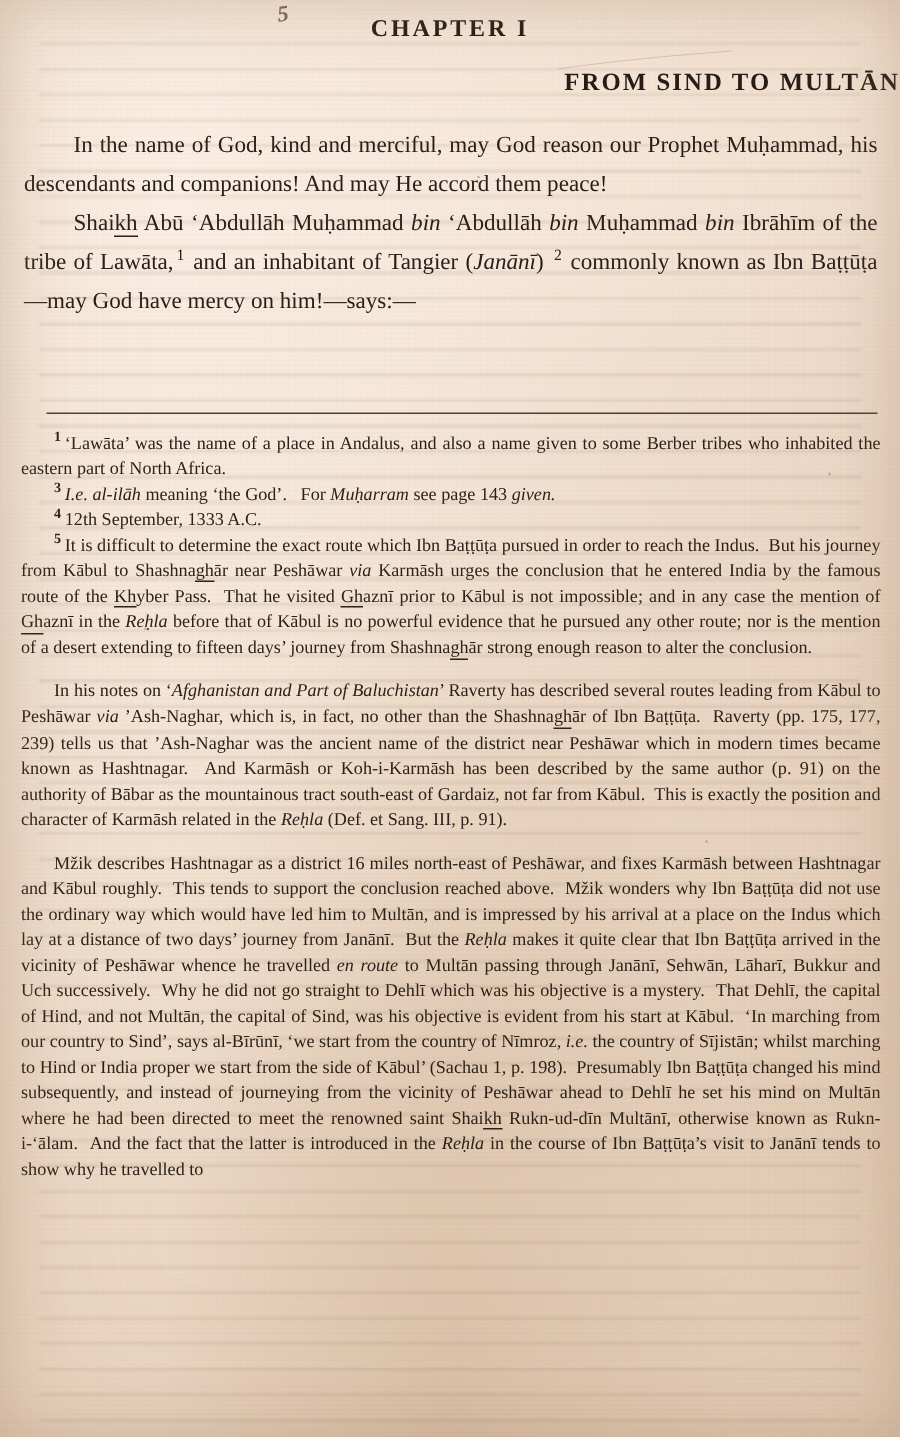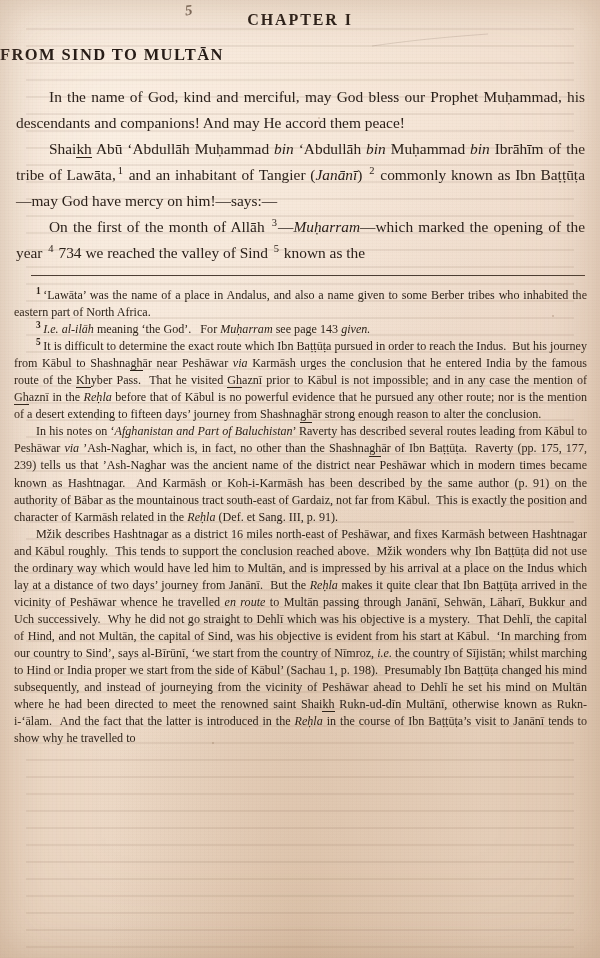--- a/index.html
+++ b/index.html
@@ -62,21 +62,21 @@
 
   h1.chapter{
     margin:0;padding-top:11px;
     text-align:center;
     font-size:16px;font-weight:700;
     letter-spacing:1.9px;
     color:#241b16;
   }
   h2.chapter-title{
     margin:0;padding-top:16px;
-    text-align:left;
+    text-align:right;
     font-size:16.5px;font-weight:700;
     letter-spacing:1.4px;
     color:#241b16;
   }
 
   .body-block{
     margin:19px 15px 0 16px;
     font-size:15.4px;
     line-height:26px;
     text-align:justify;
@@ -94,21 +94,21 @@
   .notes{
     position:absolute;left:14px;right:13px;top:287px;
     font-size:12.1px;
     line-height:17.05px;
     text-align:justify;
     text-justify:inter-word;
     color:#2c2219;
   }
   .notes p{margin:0;font-family:Liberation Serif, serif;}
   .notes p.hang{text-indent:22px;}
-  .notes p.para{text-indent:22px;margin-top:0;}
+  .notes p.para{text-indent:22px;margin-top:12px;}
   sup.fn{
     font-size:9.4px;vertical-align:super;line-height:0;
     padding-right:2.5px;font-weight:600;
   }
   i,em{font-style:italic;}
   .uline{border-bottom:1px solid #2c2219;padding-bottom:.2px;}
 
   .b-sup{font-size:10.5px;vertical-align:super;line-height:0;padding:0 1px 0 2px;}
 </style>
 </head>
@@ -130,38 +130,38 @@
 
     <svg class="pencil-stroke" viewBox="0 0 120 16">
       <path d="M2,13 C30,9 62,5 118,1" stroke="#6a564a" stroke-width="0.8" fill="none" opacity="0.55"></path>
     </svg>
 
     <h1 class="chapter">CHAPTER I</h1>
     <h2 class="chapter-title">FROM SIND TO MULTĀN</h2>
 
     <div class="body-block">
       <p>
-        In the name of God, kind and merciful, may God bless our Prophet Muḥammad, his descendants and companions! And may He accord them peace!
+        In the name of God, kind and merciful, may God reason our Prophet Muḥammad, his descendants and companions! And may He accord them peace!
       </p>
       <p>
         Shai<span class="uline">kh</span> Abū ‘Abdullāh Muḥammad <i>bin</i> ‘Abdullāh <i>bin</i> Muḥammad <i>bin</i> Ibrāhīm of the tribe of Lawāta,<span class="b-sup">1</span> and an inhabitant of Tangier (<i>Janānī</i>)&nbsp;<span class="b-sup">2</span> commonly known as Ibn Baṭṭūṭa—may God have mercy on him!—says:—
-      </p>
-      <p>
-        On the first of the month of Allāh&nbsp;<span class="b-sup">3</span>—<i>Muḥarram</i>—which marked the opening of the year&nbsp;<span class="b-sup">4</span> 734 we reached the valley of Sind&nbsp;<span class="b-sup">5</span> known as the
       </p>
     </div>
 
     <div class="rule"></div>
 
     <div class="notes">
       <p class="hang">
         <sup class="fn">1</sup>‘Lawāta’ was the name of a place in Andalus, and also a name given to some Berber tribes who inhabited the eastern part of North Africa.
       </p>
       <p class="hang">
         <sup class="fn">3</sup><i>I.e. al-ilāh</i> meaning ‘the God’. &nbsp;&nbsp;For <i>Muḥarram</i> see page 143 <i>given.</i>
+      </p>
+      <p class="hang">
+        <sup class="fn">4</sup>12th September, 1333 A.C.
       </p>
       <p class="hang">
         <sup class="fn">5</sup>It is difficult to determine the exact route which Ibn Baṭṭūṭa pursued in order to reach the Indus. &nbsp;But his journey from Kābul to Shashna<span class="uline">gh</span>ār near Peshāwar <i>via</i> Karmāsh urges the conclusion that he entered India by the famous route of the <span class="uline">Kh</span>yber Pass. &nbsp;That he visited <span class="uline">Gh</span>aznī prior to Kābul is not impossible; and in any case the mention of <span class="uline">Gh</span>aznī in the <i>Reḥla</i> before that of Kābul is no powerful evidence that he pursued any other route; nor is the mention of a desert extending to fifteen days’ journey from Shashna<span class="uline">gh</span>ār strong enough reason to alter the conclusion.
       </p>
       <p class="para">
         In his notes on ‘<i>Afghanistan and Part of Baluchistan</i>’ Raverty has described several routes leading from Kābul to Peshāwar <i>via</i> ’Ash-Naghar, which is, in fact, no other than the Shashna<span class="uline">gh</span>ār of Ibn Baṭṭūṭa. &nbsp;Raverty (pp. 175, 177, 239) tells us that ’Ash-Naghar was the ancient name of the district near Peshāwar which in modern times became known as Hashtnagar. &nbsp;And Karmāsh or Koh-i-Karmāsh has been described by the same author (p. 91) on the authority of Bābar as the mountainous tract south-east of Gardaiz, not far from Kābul. &nbsp;This is exactly the position and character of Karmāsh related in the <i>Reḥla</i> (Def. et Sang. III, p. 91).
       </p>
       <p class="para">
         Mžik describes Hashtnagar as a district 16 miles north-east of Peshāwar, and fixes Karmāsh between Hashtnagar and Kābul roughly. &nbsp;This tends to support the conclusion reached above. &nbsp;Mžik wonders why Ibn Baṭṭūṭa did not use the ordinary way which would have led him to Multān, and is impressed by his arrival at a place on the Indus which lay at a distance of two days’ journey from Janānī. &nbsp;But the <i>Reḥla</i> makes it quite clear that Ibn Baṭṭūṭa arrived in the vicinity of Peshāwar whence he travelled <i>en route</i> to Multān passing through Janānī, Sehwān, Lāharī, Bukkur and Uch successively. &nbsp;Why he did not go straight to Dehlī which was his objective is a mystery. &nbsp;That Dehlī, the capital of Hind, and not Multān, the capital of Sind, was his objective is evident from his start at Kābul. &nbsp;‘In marching from our country to Sind’, says al-Bīrūnī, ‘we start from the country of Nīmroz, <i>i.e.</i> the country of Sījistān; whilst marching to Hind or India proper we start from the side of Kābul’ (Sachau 1, p. 198). &nbsp;Presumably Ibn Baṭṭūṭa changed his mind subsequently, and instead of journeying from the vicinity of Peshāwar ahead to Dehlī he set his mind on Multān where he had been directed to meet the renowned saint Shai<span class="uline">kh</span> Rukn-ud-dīn Multānī, otherwise known as Rukn-i-‘ālam. &nbsp;And the fact that the latter is introduced in the <i>Reḥla</i> in the course of Ibn Baṭṭūṭa’s visit to Janānī tends to show why he travelled to
       </p>

